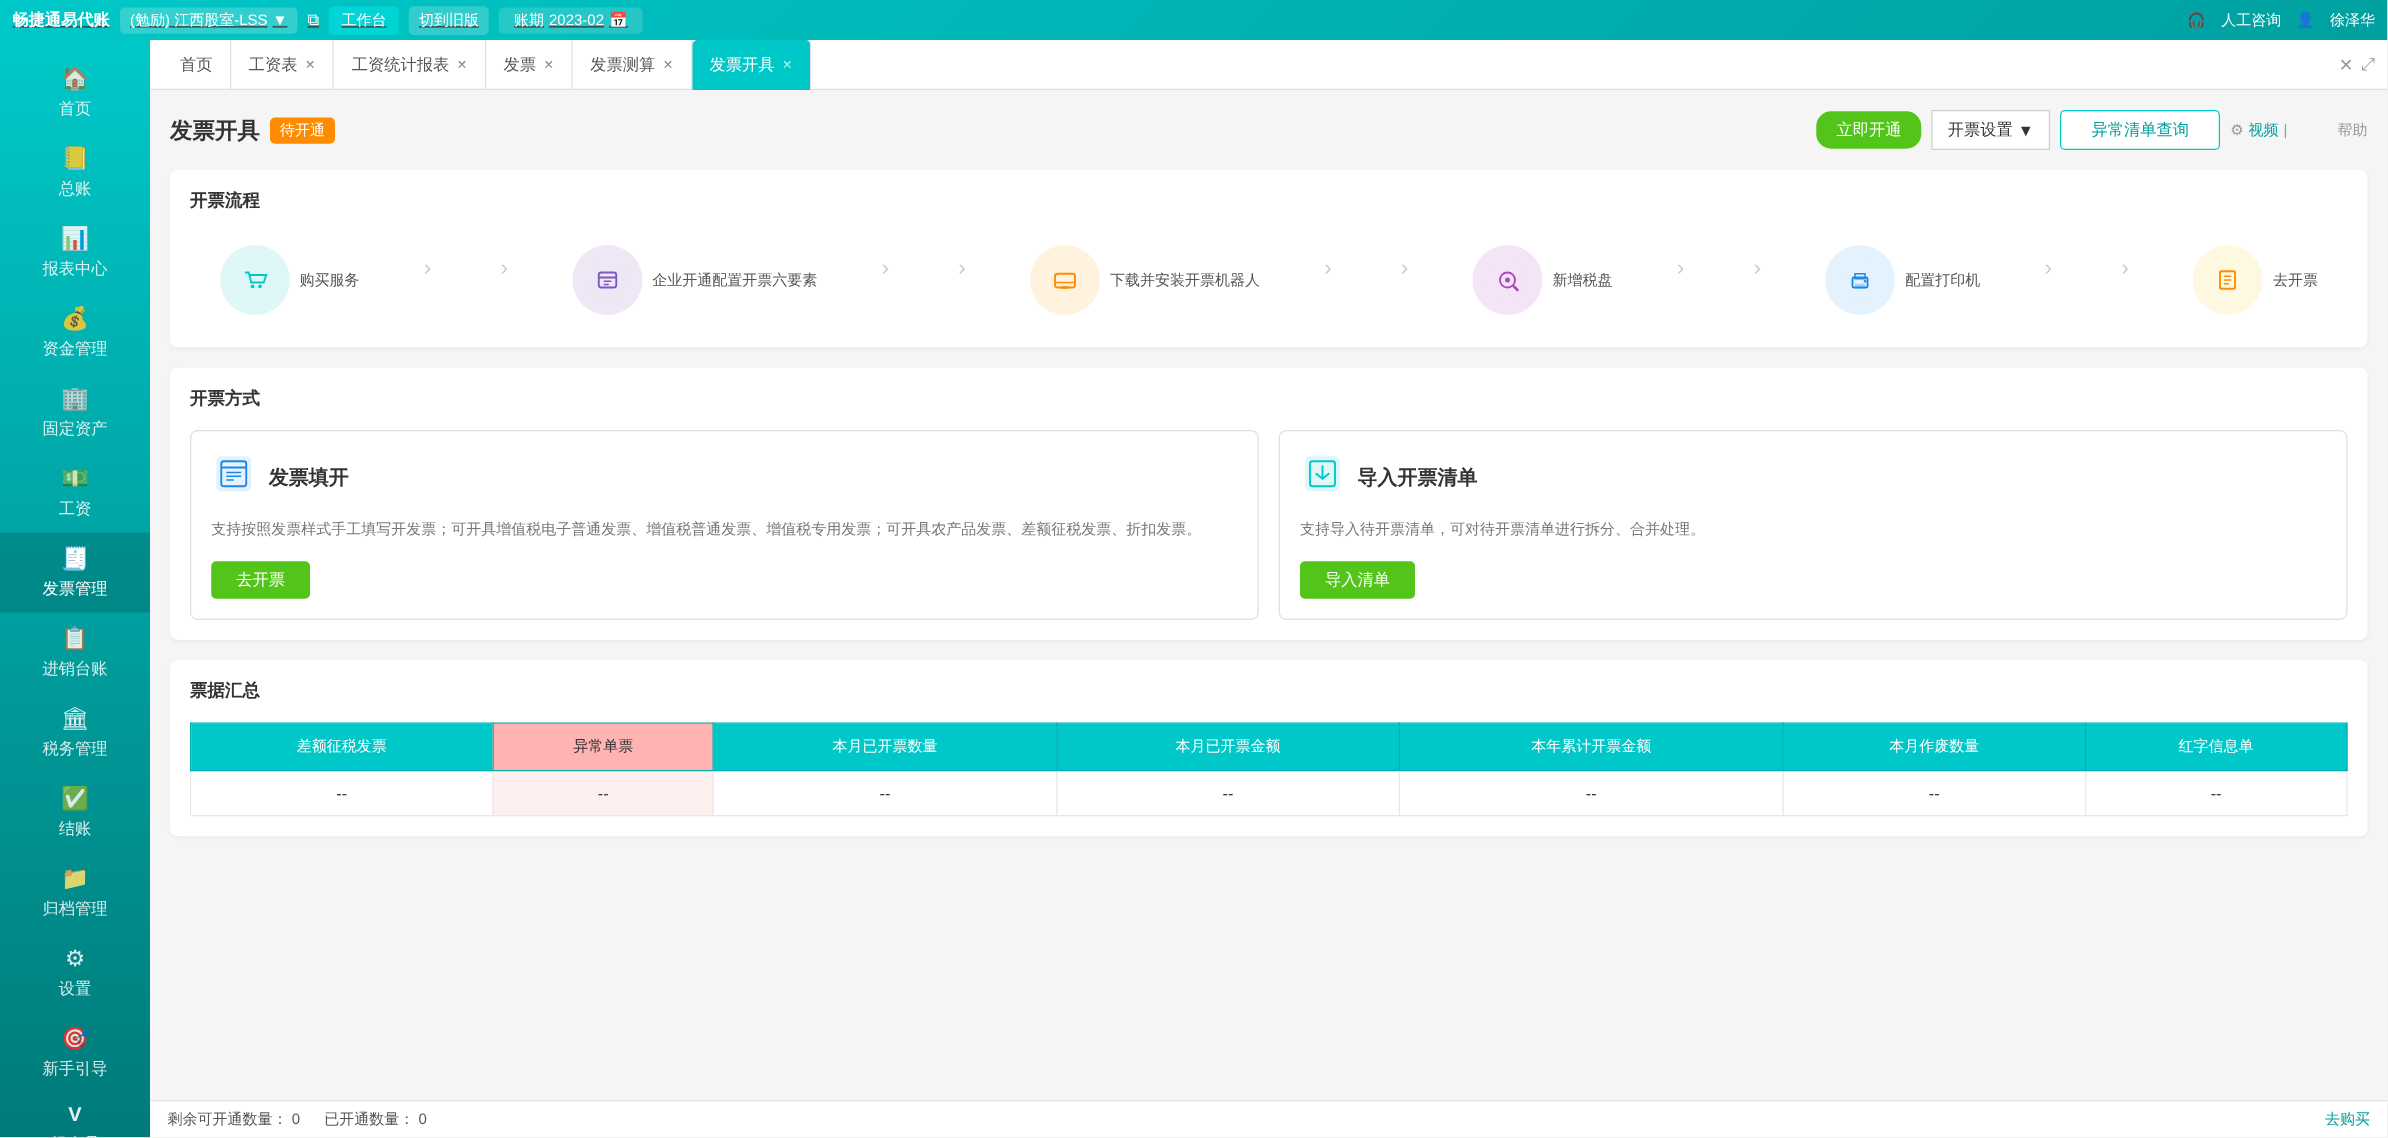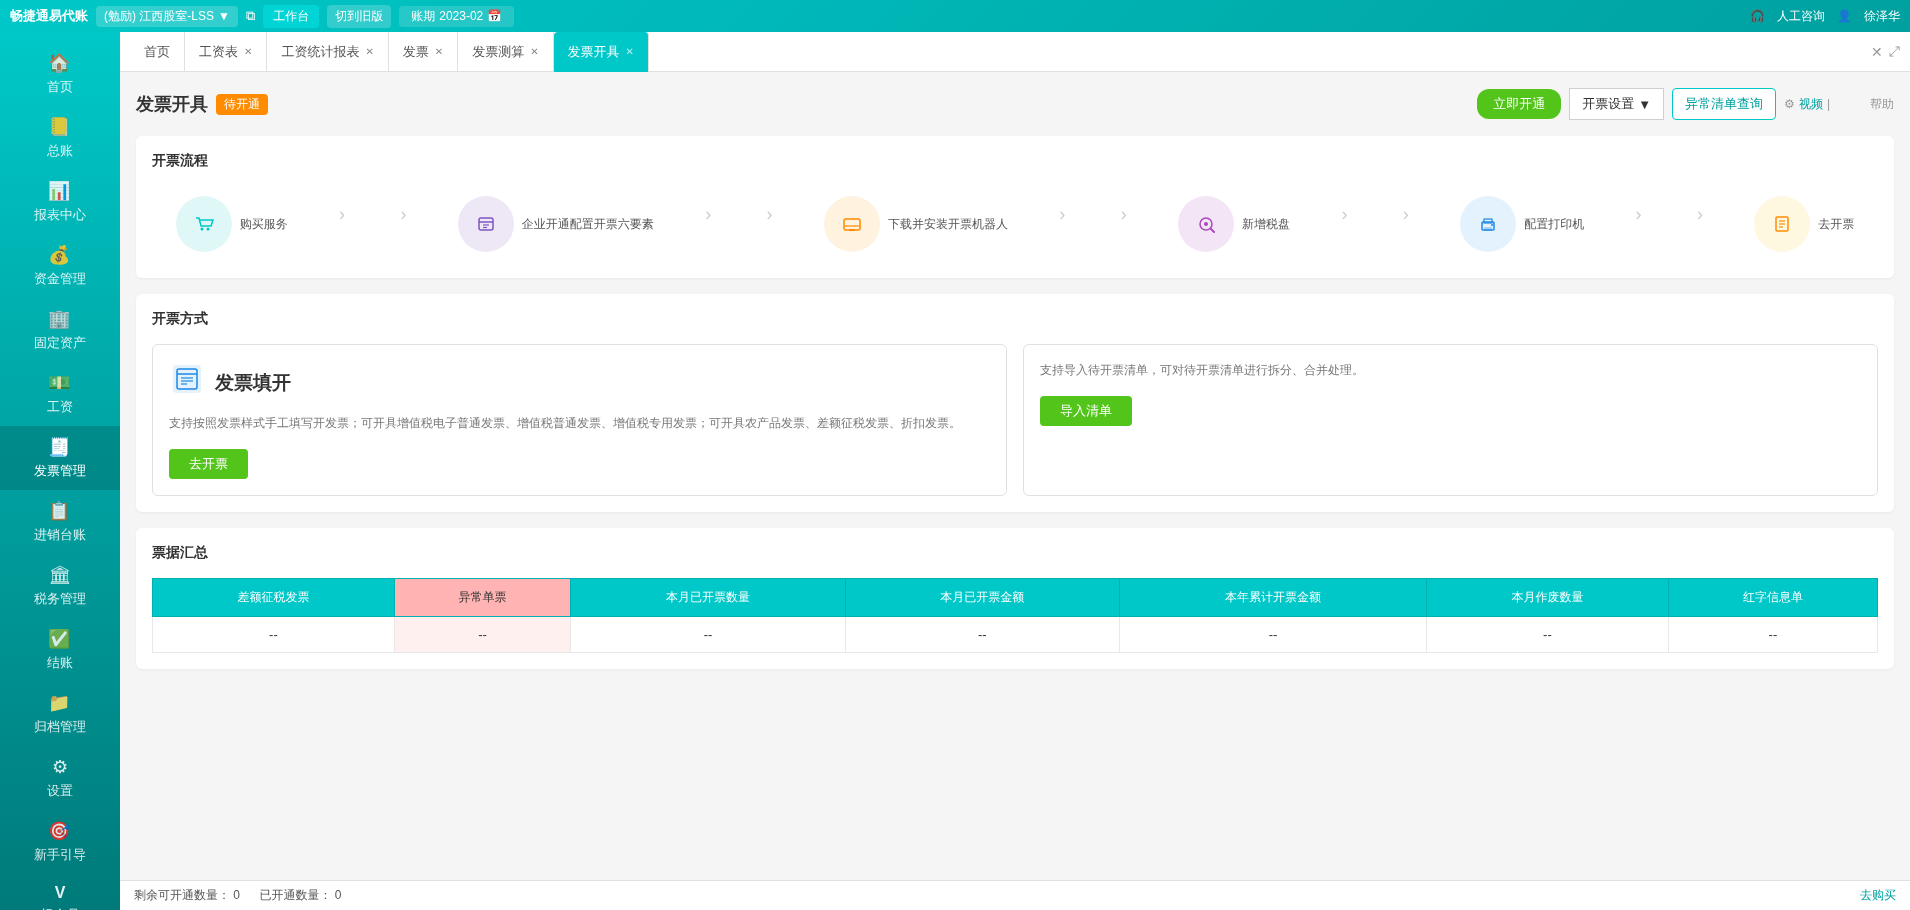--- a/index.html
+++ b/index.html
@@ -8,21 +8,21 @@
     
     .top-bar {
       background: linear-gradient(135deg, #00c8c8, #00a0a0);
       height: 32px;
       display: flex;
       align-items: center;
       padding: 0 10px;
       justify-content: space-between;
       flex-shrink: 0;
     }
-    .top-bar-left { display: flex; align-items: center; gap: 8px; }
+    .top-bar-left { display: flex; align-items: center; gap: 8px; text-decoration: underline; }
     .top-bar-logo { color: white; font-size: 13px; font-weight: bold; }
     .top-bar-company {
       background: rgba(255,255,255,0.2);
       color: white;
       border-radius: 4px;
       padding: 2px 8px;
       font-size: 12px;
       display: flex;
       align-items: center;
       gap: 4px;
@@ -156,21 +156,21 @@
       font-size: 13px;
       display: flex;
       align-items: center;
       gap: 4px;
     }
     .btn-cyan-outline {
       background: white;
       color: #00a0a0;
       border: 1px solid #00c8c8;
       border-radius: 4px;
-      padding: 6px 12px;
+      padding: 6px 24px;
       cursor: pointer;
       font-size: 13px;
       display: flex;
       align-items: center;
       gap: 4px;
     }
 
     
     .section { background: white; border-radius: 6px; padding: 16px; margin-bottom: 16px; box-shadow: 0 1px 3px rgba(0,0,0,0.05); }
     .section-title { font-size: 14px; font-weight: bold; color: #333; margin-bottom: 16px; }
@@ -209,21 +209,21 @@
       padding: 16px;
       position: relative;
     }
     .invoice-method-card.disabled {
       background: #8a8a8a;
       border-color: #8a8a8a;
       color: white;
     }
     .method-header { display: flex; align-items: center; gap: 10px; margin-bottom: 10px; }
     .method-icon { font-size: 28px; }
-    .method-title { font-size: 19px; font-weight: bold; }
+    .method-title { font-size: 16px; font-weight: bold; }
     .method-desc { font-size: 12px; color: #777; line-height: 1.6; margin-bottom: 16px; }
     .method-desc.white { color: rgba(255,255,255,0.85); }
     .method-btn {
       background: #52c41a;
       color: white;
       border: none;
       border-radius: 4px;
       padding: 6px 20px;
       cursor: pointer;
       font-size: 13px;
@@ -534,20 +534,30 @@
                   <line x1="12" y1="23" x2="18" y2="23" stroke="#1e88e5" stroke-width="1.2"></line>
                 </svg>
               </span>
               <span class="method-title">发票填开</span>
             </div>
             <p class="method-desc">支持按照发票样式手工填写开发票；可开具增值税电子普通发票、增值税普通发票、增值税专用发票；可开具农产品发票、差额征税发票、折扣发票。</p>
             <button class="method-btn">去开票</button>
           </div>
 
           <div class="invoice-method-card">
+            <div class="method-header">
+              <span class="method-icon" style="color:#00c8c8;">
+                <svg width="36" height="36" viewBox="0 0 36 36" fill="none">
+                  <rect x="4" y="4" width="28" height="28" rx="4" fill="#e0f7f7"></rect>
+                  <rect x="8" y="8" width="20" height="20" rx="2" stroke="#00c8c8" stroke-width="1.5" fill="none"></rect>
+                  <path d="M18 12v10M13 18l5 4 5-4" stroke="#00c8c8" stroke-width="1.5" stroke-linecap="round" fill="none"></path>
+                </svg>
+              </span>
+              <span class="method-title">导入开票清单</span>
+            </div>
             <p class="method-desc">支持导入待开票清单，可对待开票清单进行拆分、合并处理。</p>
             <button class="method-btn">导入清单</button>
           </div>
 
 
         </div>
       </div>
 
       <div class="section">
         <div class="section-title">票据汇总</div>

